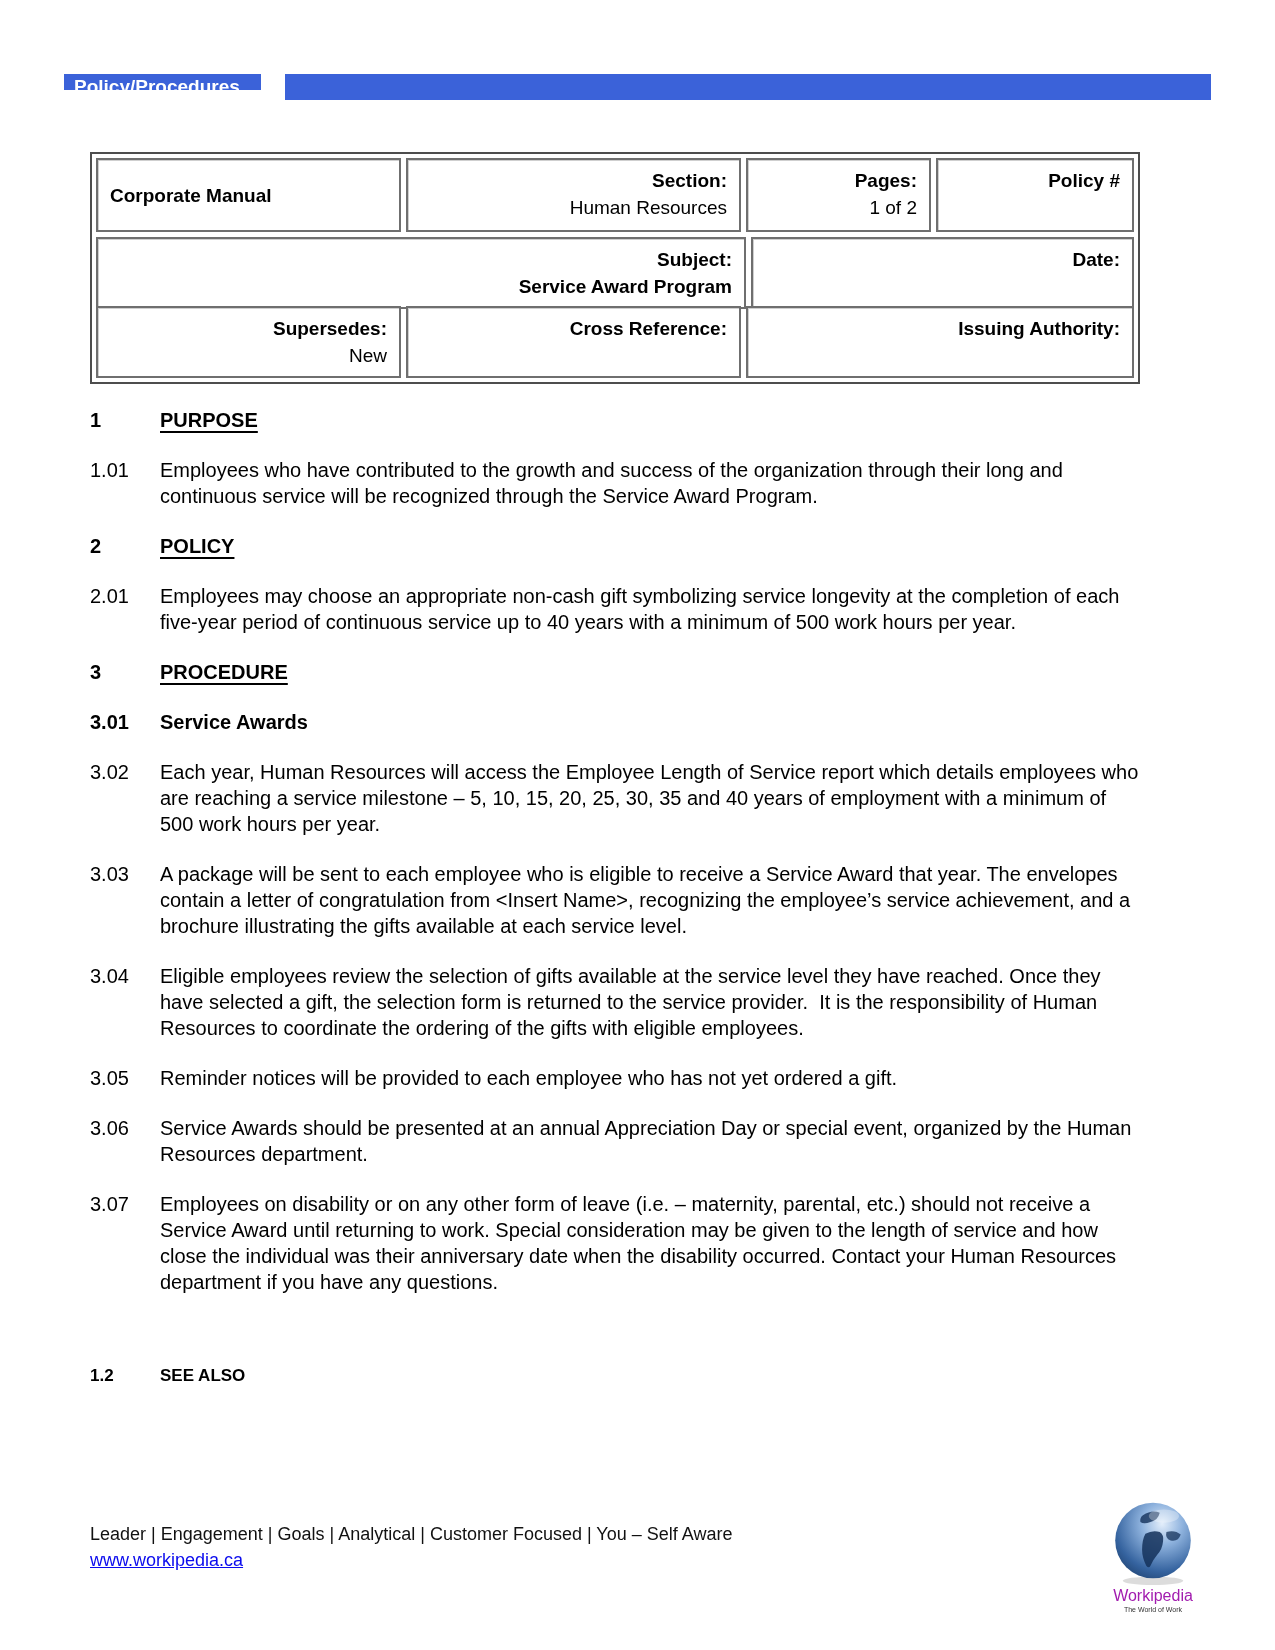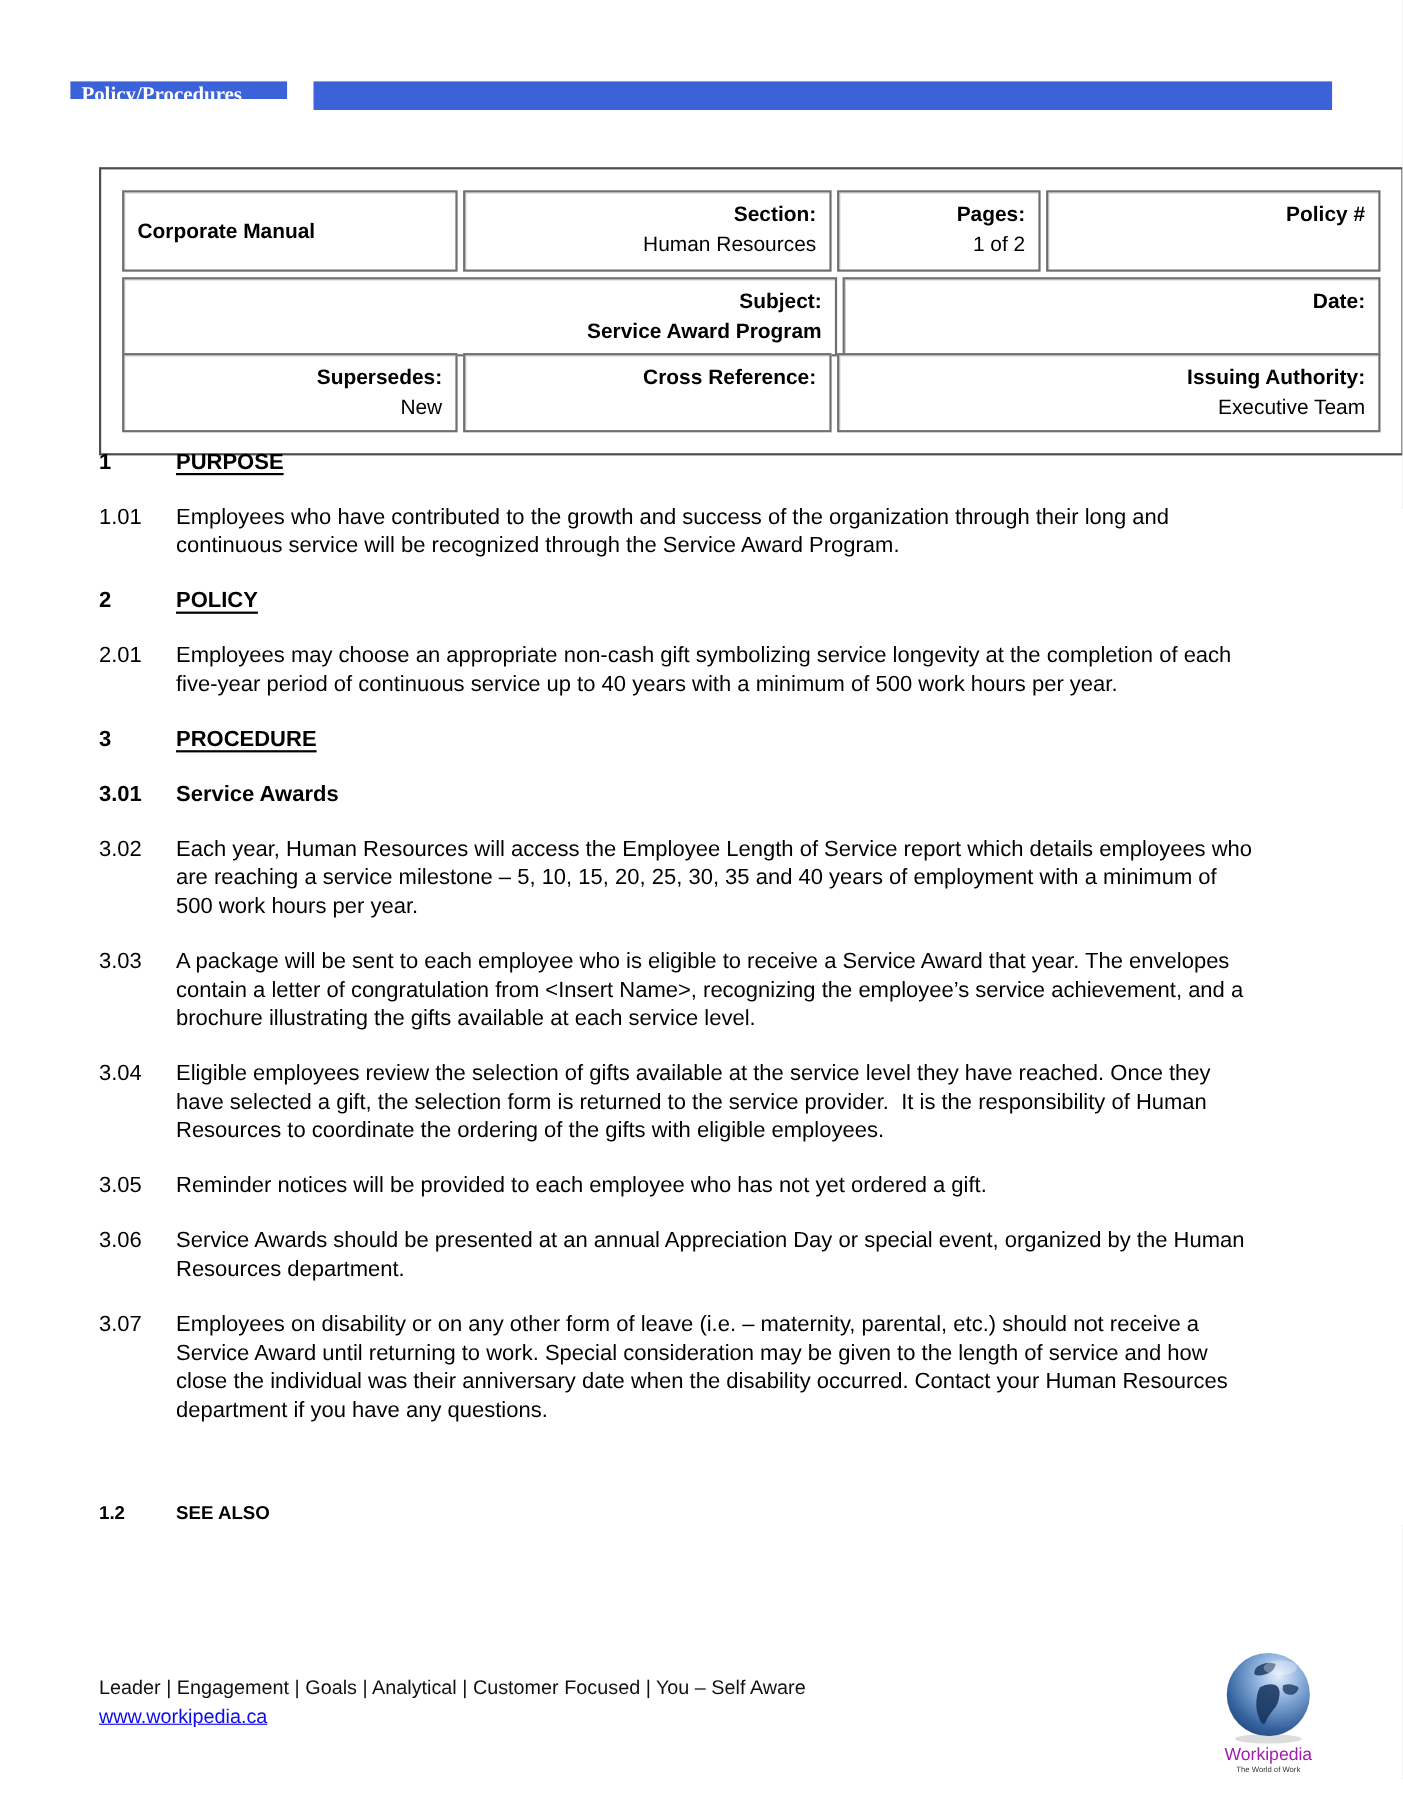--- a/index.html
+++ b/index.html
@@ -15,33 +15,32 @@
     overflow: hidden;
   }
 
   
   .hdr-tab {
     position: absolute; left: 64px; top: 74px;
     width: 197px; height: 16px;
     background: var(--accent-blue, #3b62d9);
     color: #fff; font-weight: bold; font-size: 19px; line-height: 26px;
     padding-left: 10px;
-    font-family: Liberation Serif, serif;
   }
   .hdr-bar {
     position: absolute; left: 285px; top: 74px;
     width: 926px; height: 26px;
     background: var(--accent-blue, #3b62d9);
   }
 
   
   .info-table {
-    position: absolute; left: 90px; top: 152px; width: 1186px;
+    position: absolute; left: 90px; top: 152px; width: 1050px;
     border: 2px solid #4d4d4d;
-    padding: 19px;
+    padding: 4px;
     background: #fff;
   }
   .t-row { display: grid; gap: 5px; margin-bottom: 5px; }
   .t-row:last-child { margin-bottom: 4px; }
   .t-row1 { grid-template-columns: 305px 335px 185px 1fr; height: 74px; }
   .t-row2 { grid-template-columns: 650px 1fr; height: 64px; }
   .t-row3 { grid-template-columns: 305px 335px 1fr; height: 68px; }
   .t-cell {
     border: 2px solid #6f6f6f;
     box-shadow: inset 1px 1px 0 #cfcfcf;
@@ -126,21 +125,20 @@
     <div class="t-row t-row3">
       <div class="t-cell">
         <span class="lbl">Supersedes:</span>
         <span class="val">New</span>
       </div>
       <div class="t-cell">
         <span class="lbl">Cross Reference:</span>
       </div>
       <div class="t-cell">
         <span class="lbl">Issuing Authority:</span>
-        <span class="val">Executive Team</span>
       </div>
     </div>
   </div>
 
   <div class="doc-body">
 
     <div class="item h-item">
       <span class="pnum">1</span>
       <span class="ptext">PURPOSE</span>
     </div>

